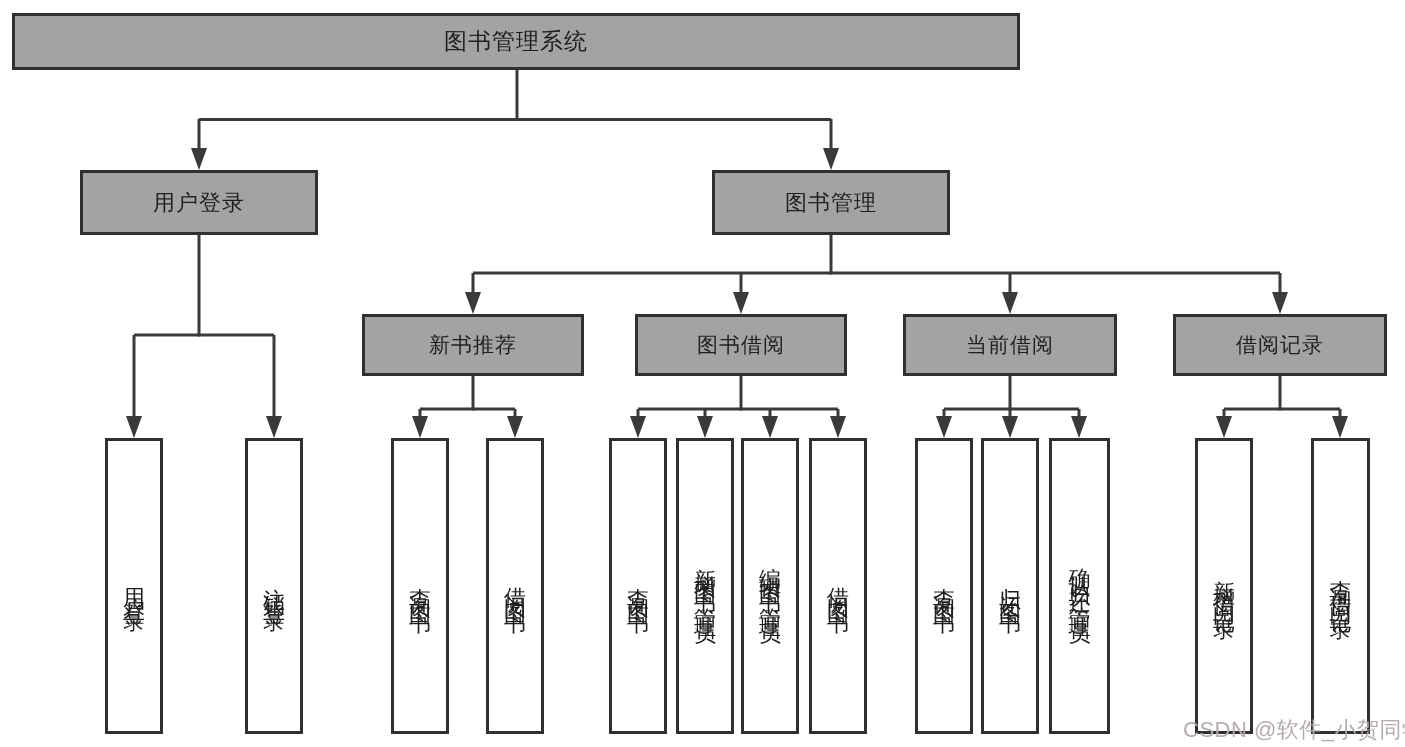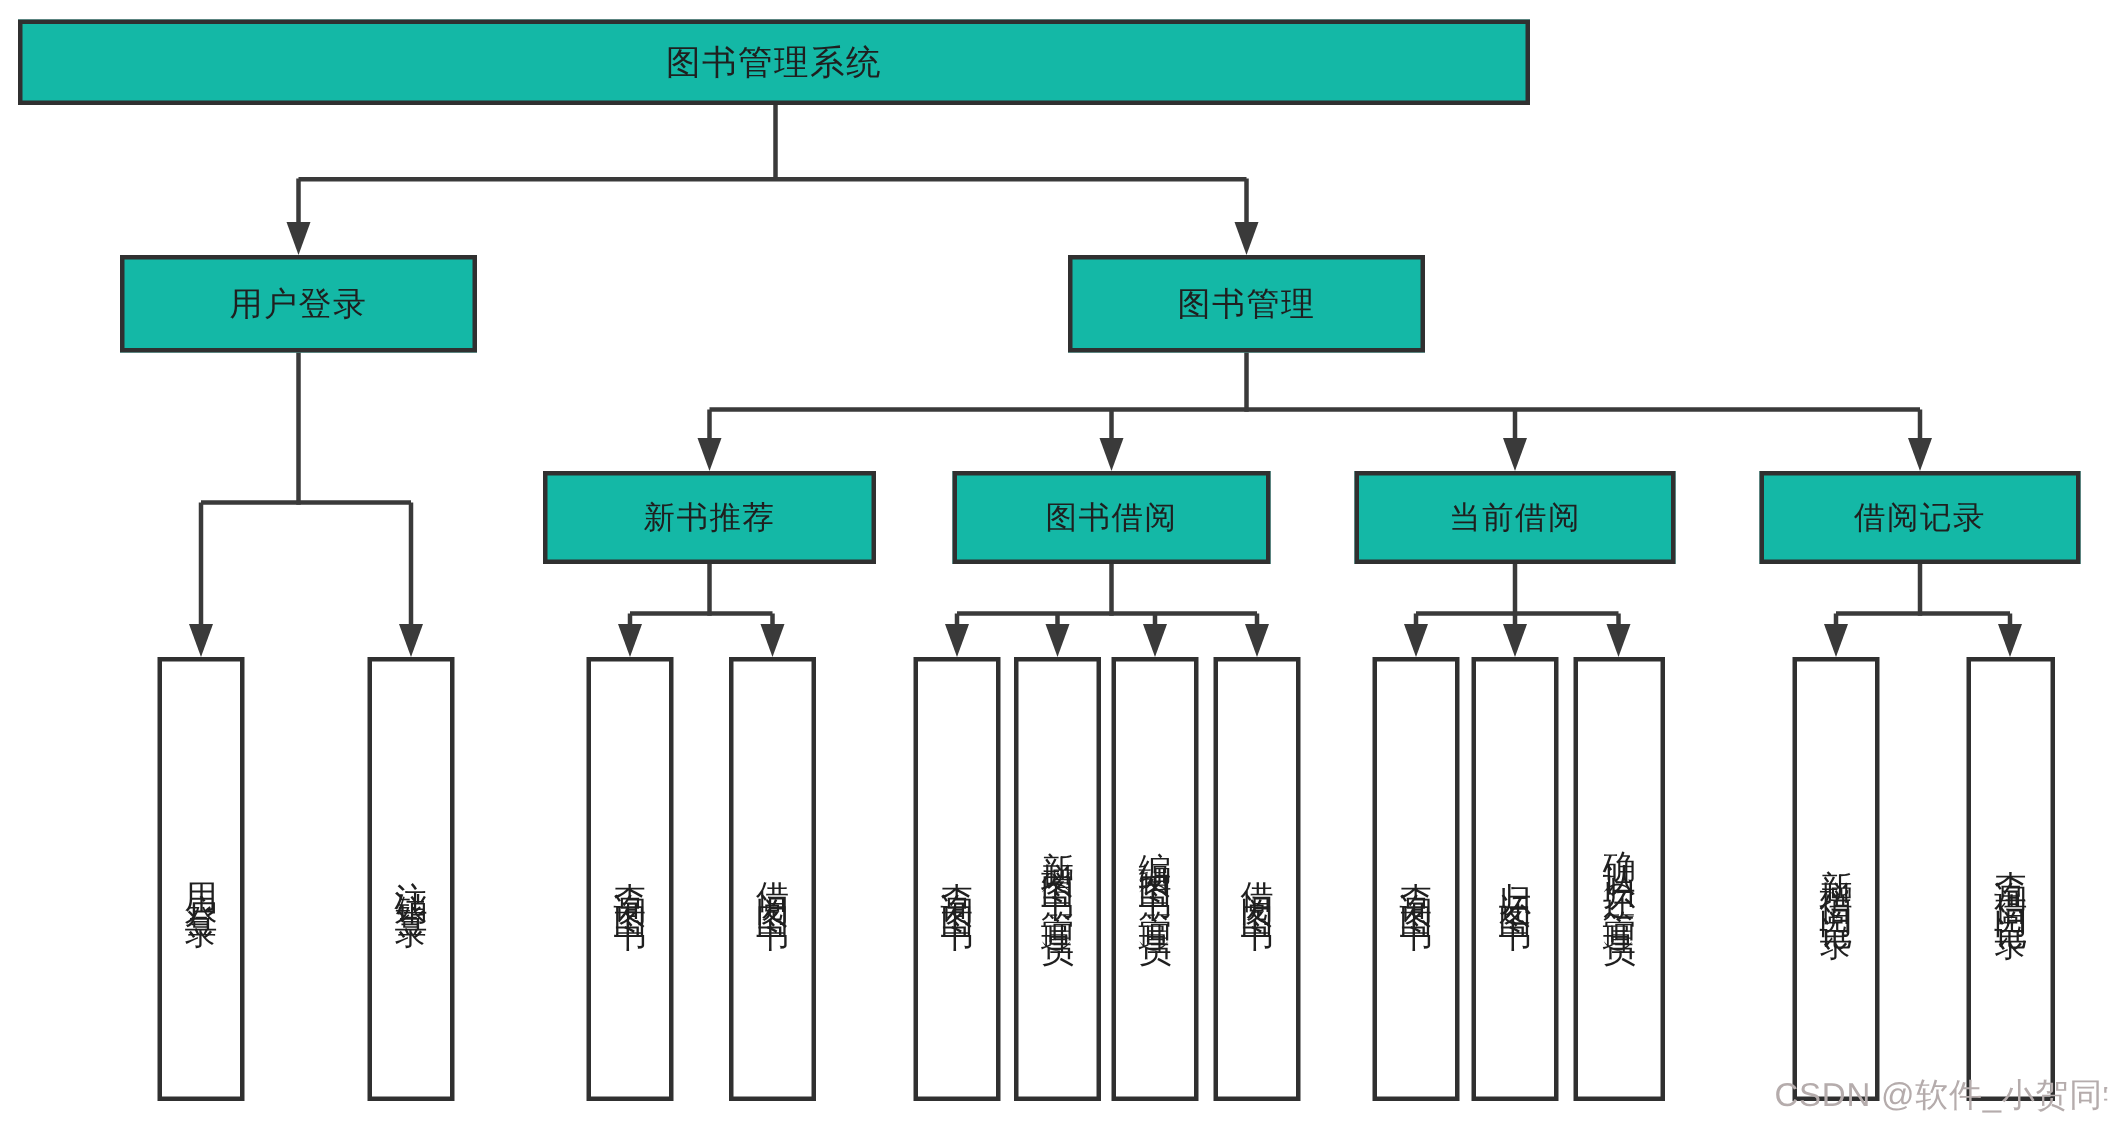--- a/index.html
+++ b/index.html
@@ -15,21 +15,21 @@
   .canvas {
     position: relative;
     width: 1405px;
     height: 747px;
     background: var(--background);
     overflow: hidden;
   }
   .connectors { position: absolute; left: 0; top: 0; z-index: 1; }
   .node {
     position: absolute;
-    background: #14b8a6;
+    background: #a3a3a3;
     border: 3px solid var(--border);
     display: flex;
     align-items: center;
     justify-content: center;
     z-index: 2;
     font-weight: 500;
     letter-spacing: 1px;
   }
   .node.lv1 { font-size: 23px; }
   .node.lv2 { font-size: 22px; }

